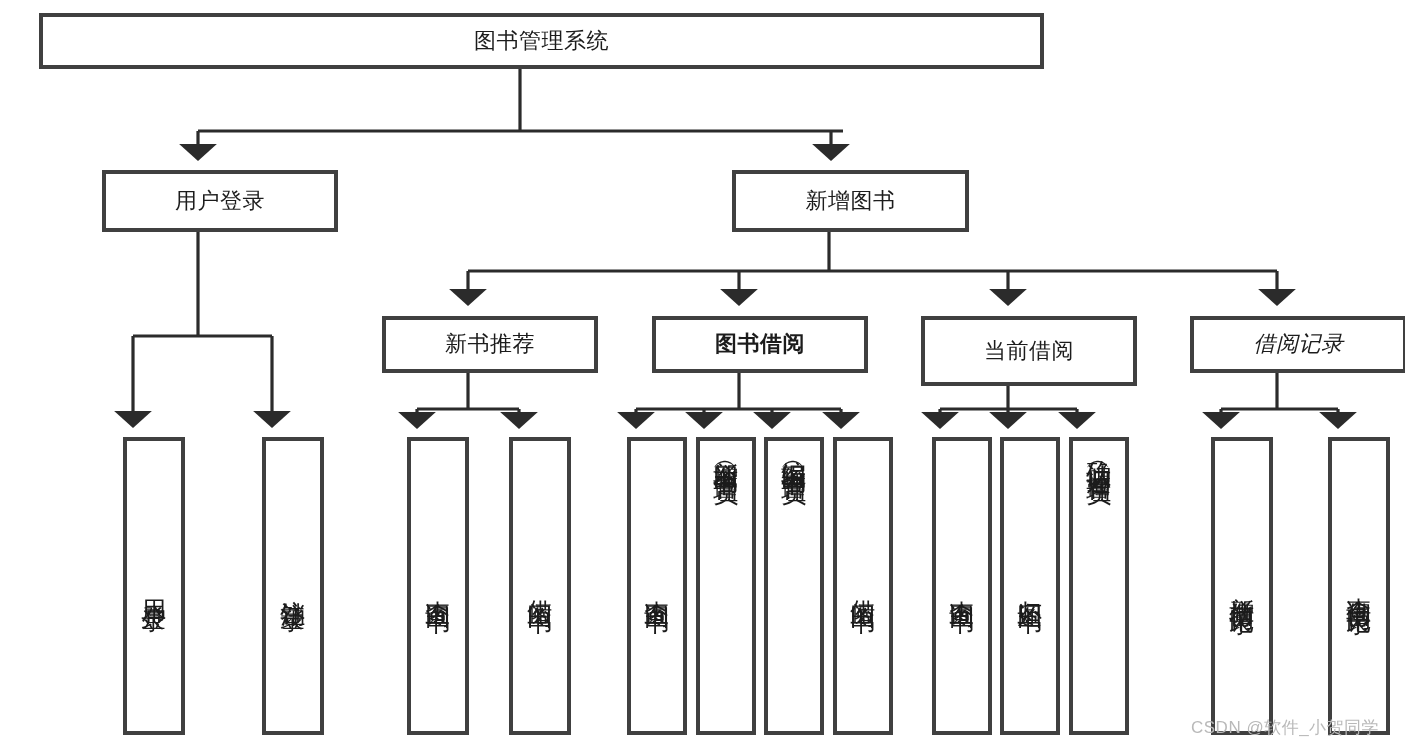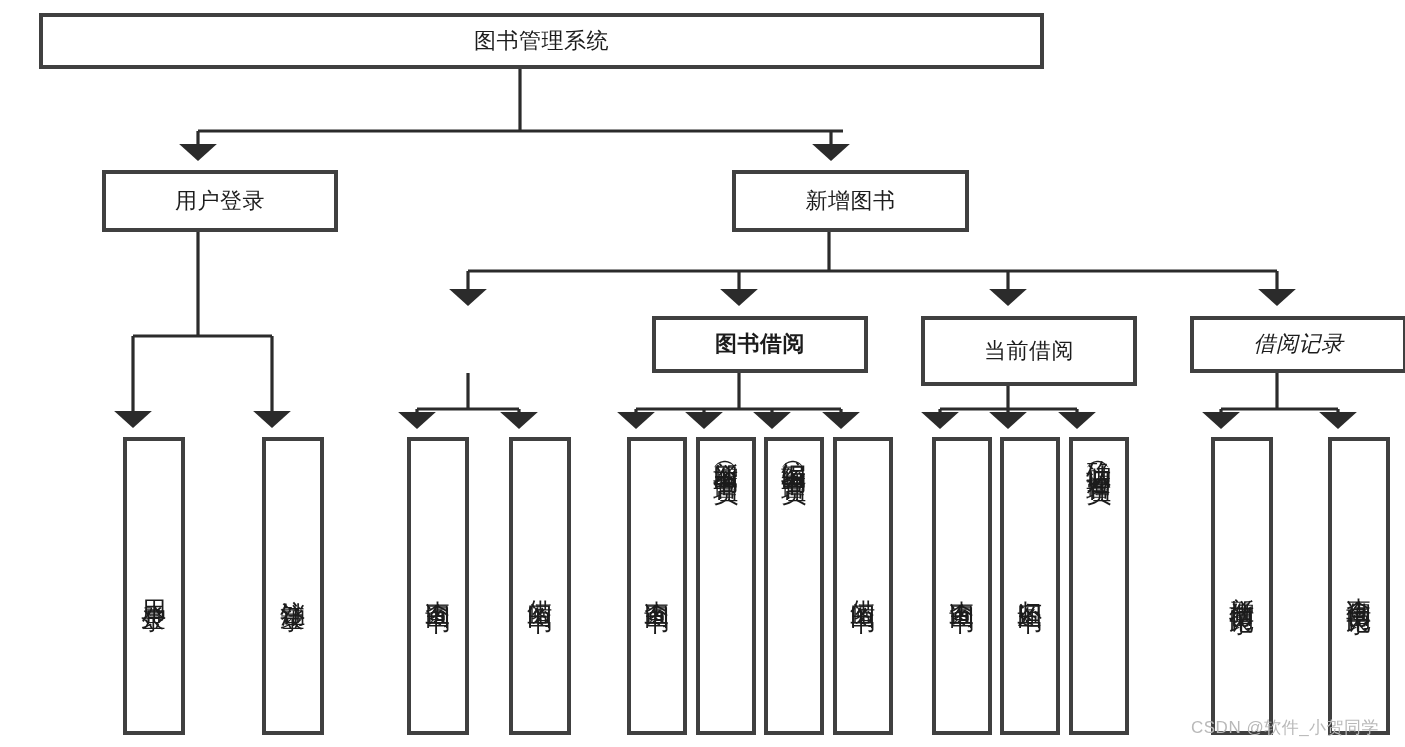--- a/index.html
+++ b/index.html
@@ -131,20 +131,23 @@
   </div>
 
   <div class="node-box" style="left:81px; top:170px; width:236px; height:62px;">
     <span class="node-label-h">用户登录</span>
   </div>
 
   <div class="node-box" style="left:711px; top:170px; width:237px; height:62px;">
     <span class="node-label-h">新增图书</span>
   </div>
 
+  <div class="node-box" style="left:361px; top:316px; width:216px; height:57px;">
+    <span class="node-label-h">新书推荐</span>
+  </div>
 
   <div class="node-box" style="left:631px; top:316px; width:216px; height:57px;font-weight:bold;">
     <span class="node-label-h">图书借阅</span>
   </div>
 
   <div class="node-box" style="left:900px; top:316px; width:216px; height:70px;">
     <span class="node-label-h">当前借阅</span>
   </div>
 
   <div class="node-box" style="left:1169px; top:316px; width:217px; height:57px;font-style:italic;">

